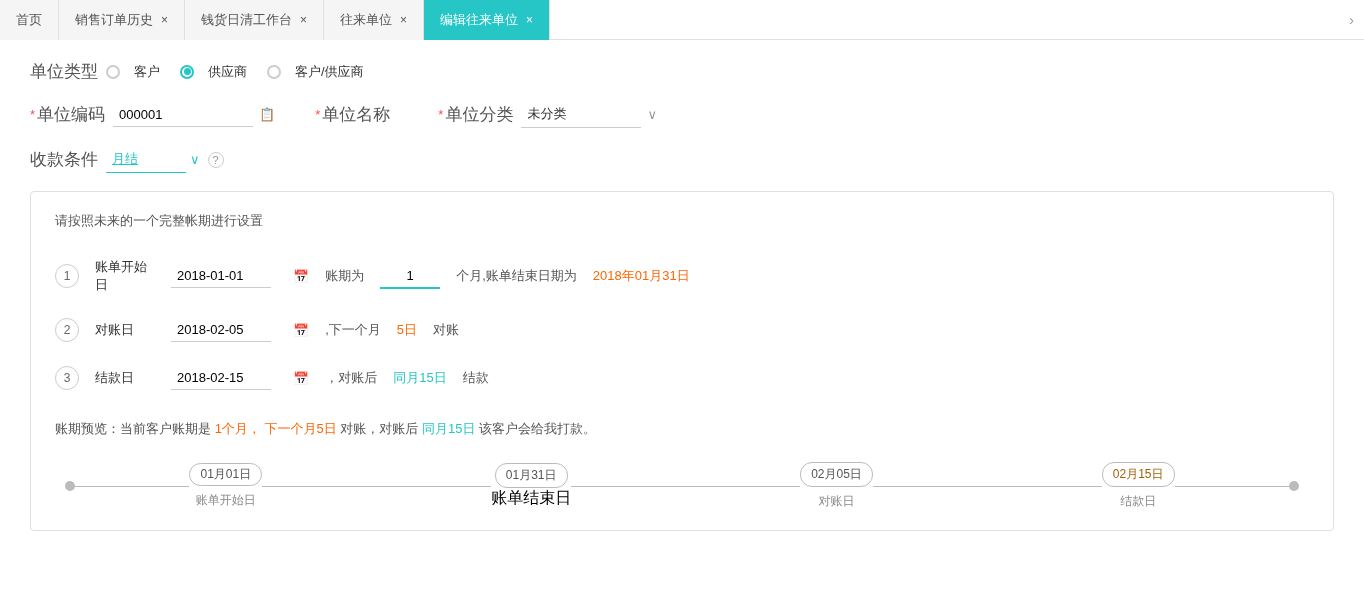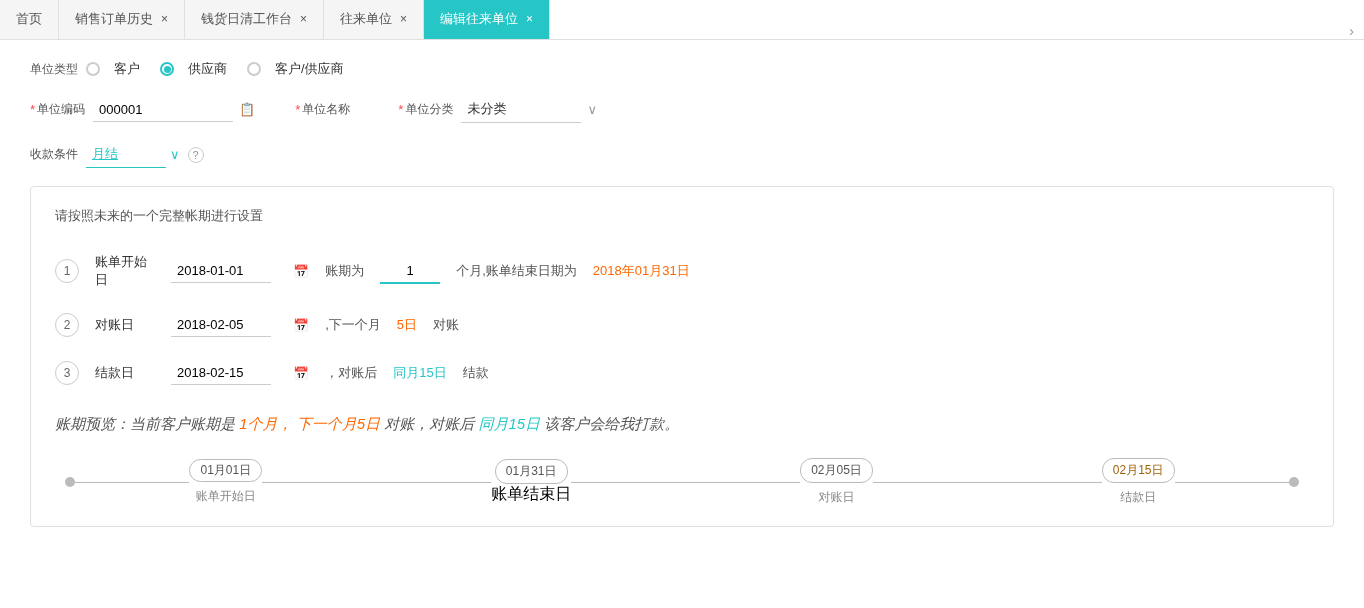--- a/index.html
+++ b/index.html
@@ -1,21 +1,21 @@
 <!DOCTYPE html>
 <html><head>
   <meta charset="utf-8">
   <style>
     * { box-sizing: border-box; margin: 0; padding: 0; }
     body { font-family: "Microsoft YaHei", "PingFang SC", sans-serif; font-size: 13px; background: #f5f5f5; color: #333; }
 
     
     .tabs-bar {
       display: flex;
-      align-items: flex-end;
+      align-items: center;
       background: #fff;
       border-bottom: 1px solid #e0e0e0;
       height: 40px;
       padding: 0;
     }
     .tab-item {
       display: flex;
       align-items: center;
       padding: 0 16px;
       height: 40px;
@@ -52,21 +52,21 @@
     }
 
     
     .form-row {
       display: flex;
       align-items: center;
       margin-bottom: 18px;
       flex-wrap: wrap;
     }
     .form-label {
-      font-size: 12px;
+      font-size: 17px;
       color: #555;
       margin-right: 8px;
       white-space: nowrap;
       font-family: Liberation Mono, monospace;
     }
     .required-star {
       color: #ff4d4f;
       margin-right: 2px;
     }
     .radio-group {
@@ -233,26 +233,25 @@
     }
     .highlight-orange {
       color: #ff6600;
     }
     .highlight-teal {
       color: #26c6c6;
     }
 
     
     .preview-text {
-      font-size: 15px;
+      font-size: 13px;
       color: #555;
       margin-top: 10px;
       margin-bottom: 24px;
       padding-top: 6px;
-      font-style: italic;
     }
     .tl-item {
       display: flex;
       flex-direction: column;
       align-items: center;
     }
   </style>
 </head>
 <body>
 

